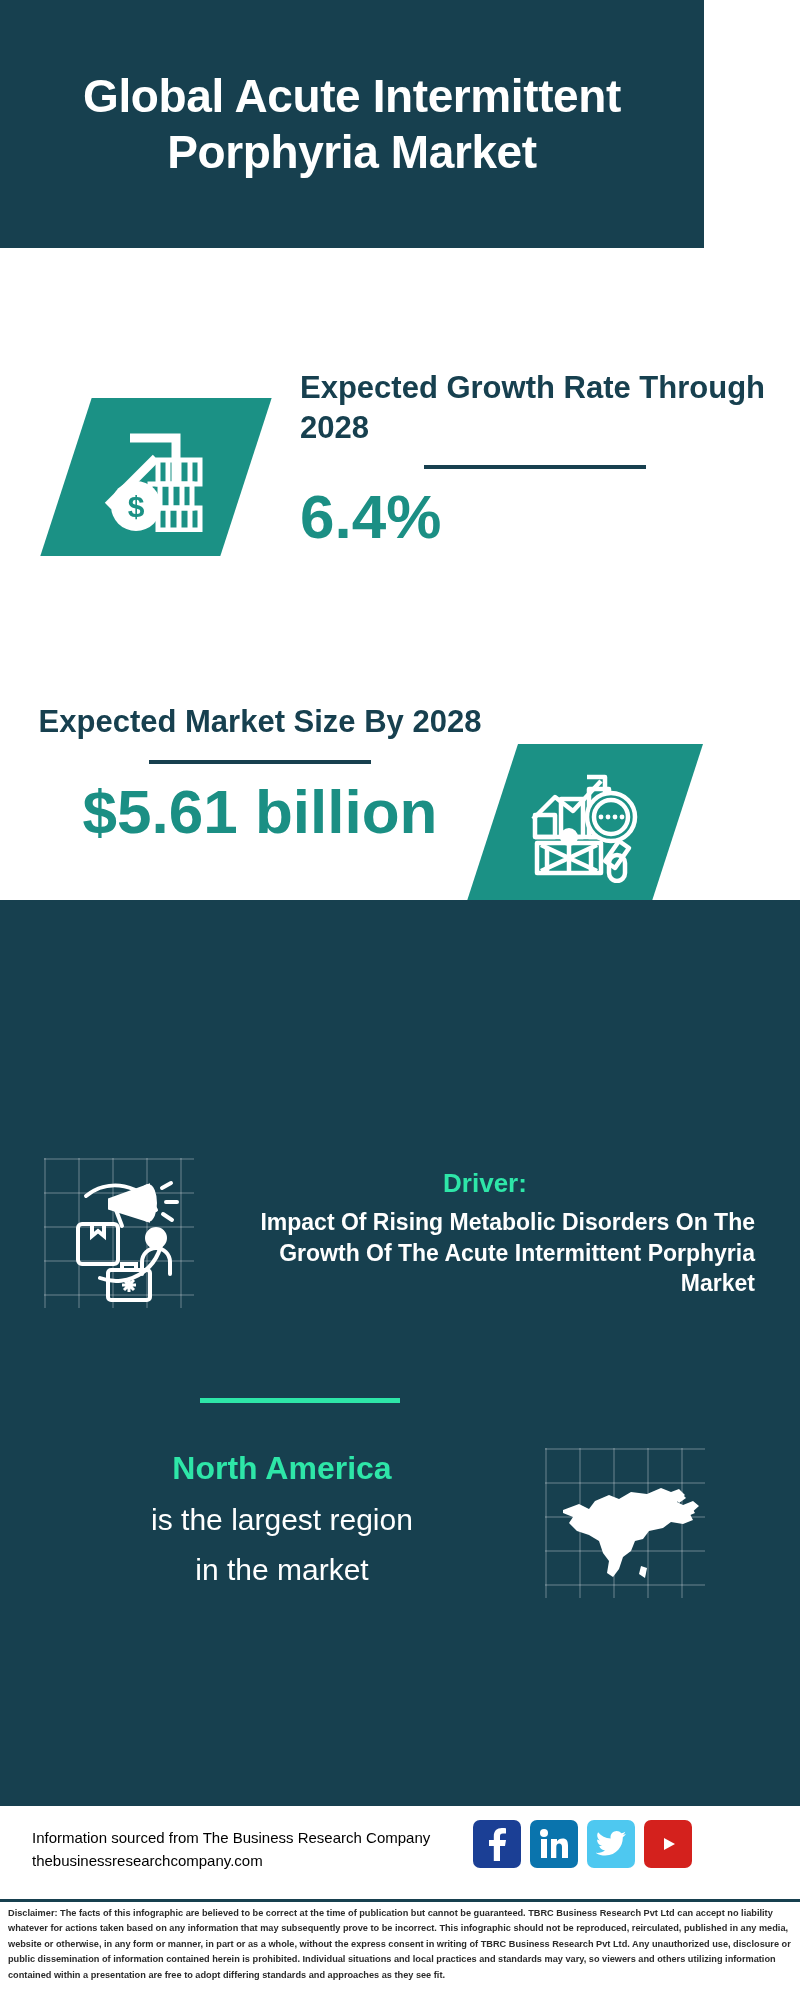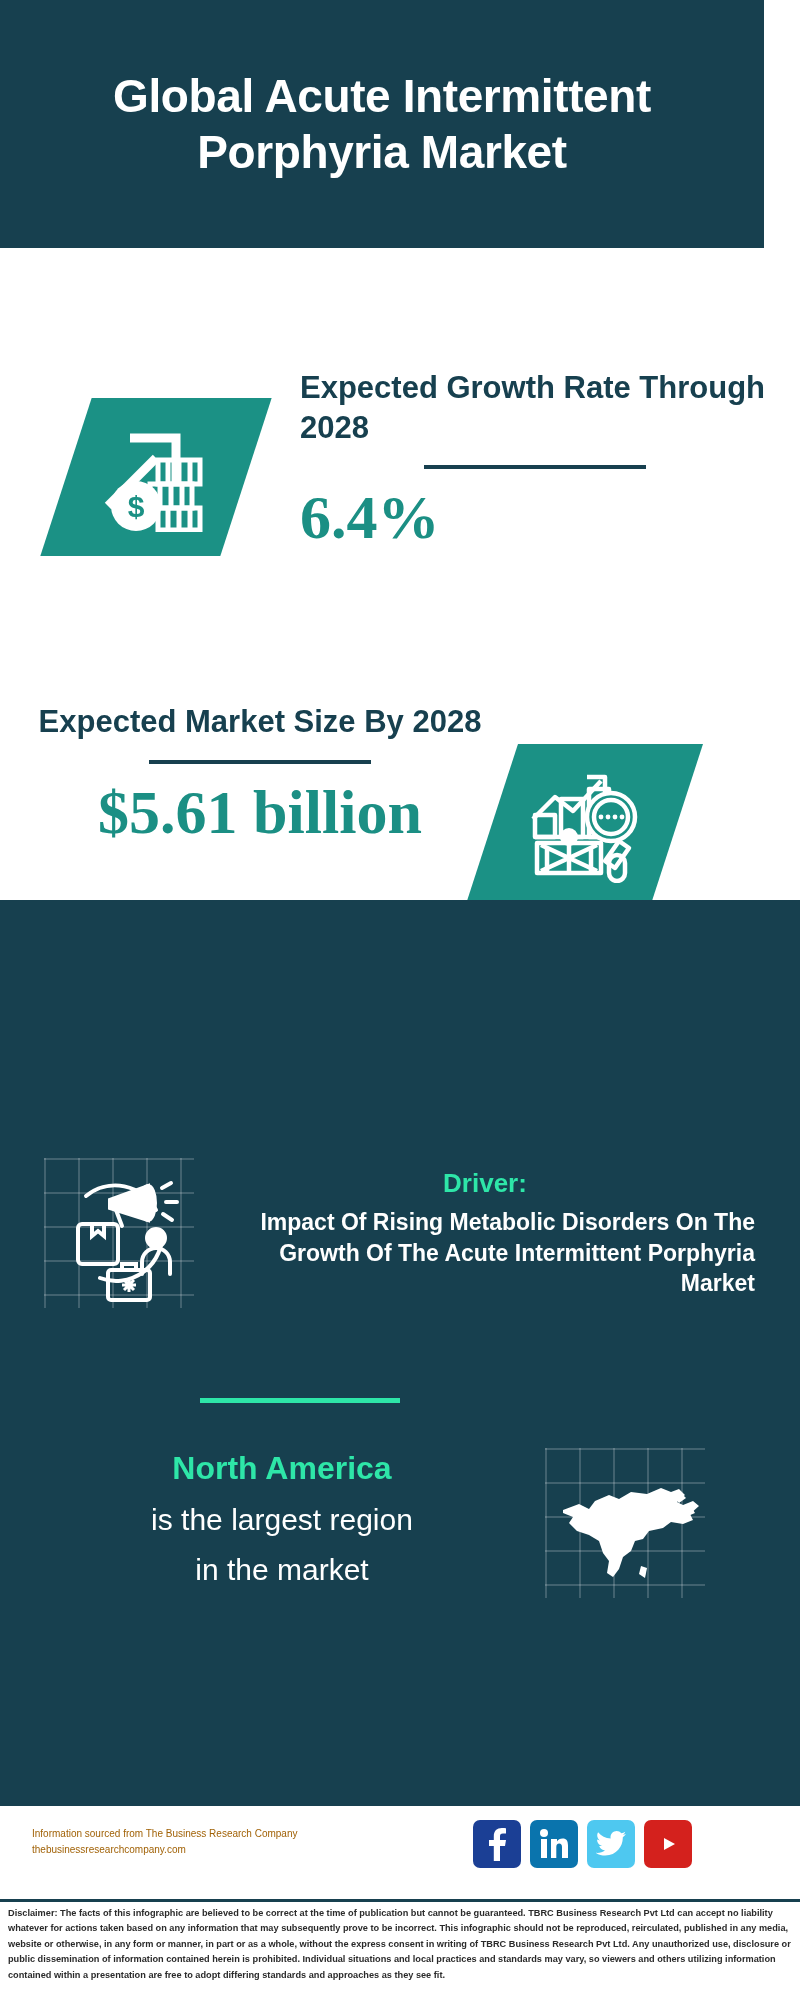--- a/index.html
+++ b/index.html
@@ -6,21 +6,21 @@
   body{
     width:800px;height:2000px;
     background:#ffffff;
     font-family:"Liberation Sans", sans-serif;
     overflow:hidden;
   }
   .page{position:relative;width:800px;height:2000px;}
 
   
   .header{
-    position:absolute;left:0;top:0;width:764px;height:248px;
+    position:absolute;left:0;top:0;width:704px;height:248px;
     background:#17404f;
     display:flex;align-items:center;justify-content:center;
   }
   .header h1{
     margin:0;padding:0 40px;
     color:#ffffff;
     font-size:46px;line-height:1.22;
     font-weight:bold;
     text-align:center;
     letter-spacing:-0.4px;
@@ -55,21 +55,20 @@
     margin:0;
   }
   .rule-dark{
     width:222px;height:4px;background:#17404f;
     margin:18px auto 0 auto;
   }
   .stat-value{
     color:#1b8f84;
     font-size:62px;line-height:1.1;font-weight:bold;
     margin:14px 0 0 0;
-    font-family:Liberation Serif, serif;
   }
 
   
   .stat2-text{
     position:absolute;left:30px;top:702px;width:460px;text-align:center;
   }
   .stat2-badge{left:492px;top:744px;width:185px;height:160px;}
 
   
   .dark-body{
@@ -111,21 +110,21 @@
     color:#ffffff;font-size:30px;font-weight:normal;margin:12px;line-height:1.28;
   }
   .map-wrap{position:absolute;left:545px;top:1448px;width:160px;height:150px;}
 
   
   .source-bar{
     position:absolute;left:0;top:1806px;width:800px;height:93px;background:#ffffff;
   }
   .source-text{
     position:absolute;left:32px;top:1826px;width:430px;
-    color:#a16207;font-size:10px;line-height:1.55;
+    color:#000000;font-size:15px;line-height:1.55;
   }
   .socials{position:absolute;left:473px;top:1820px;display:flex;gap:9px;}
   .social{
     width:48px;height:48px;border-radius:7px;
     display:flex;align-items:center;justify-content:center;
   }
   .s-fb{background:#1b3f95;}
   .s-li{background:#0a74ad;}
   .s-tw{background:#4ec8f0;}
   .s-yt{background:#d4211d;}

